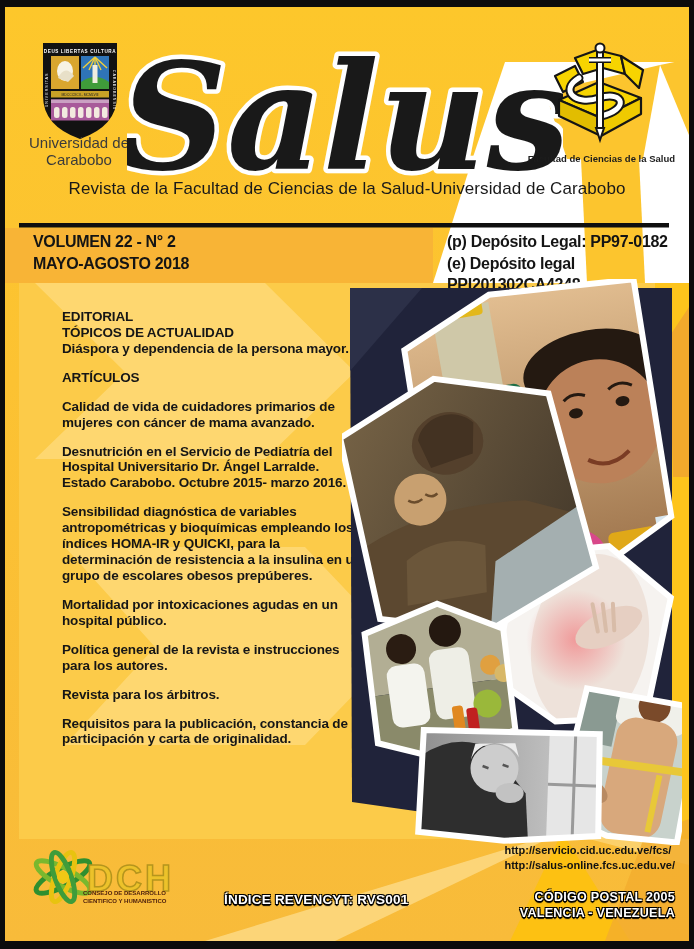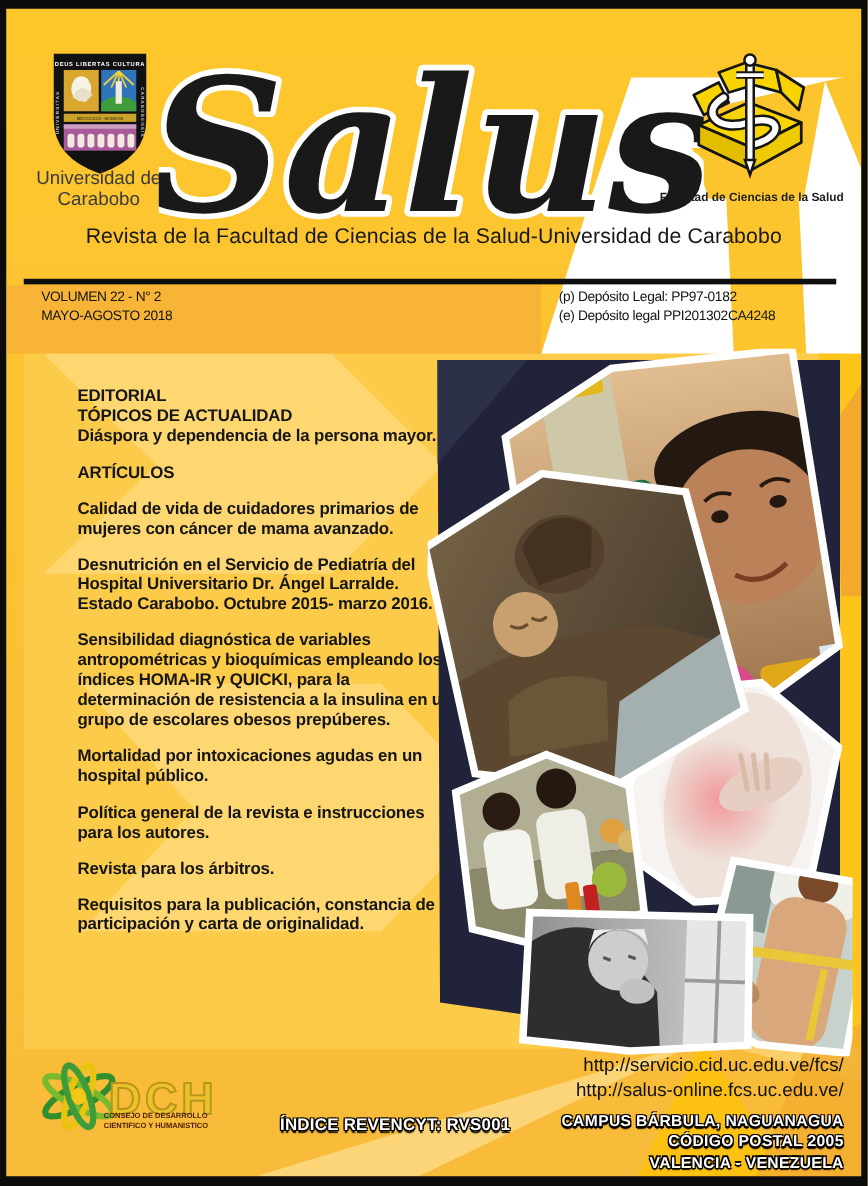--- a/index.html
+++ b/index.html
@@ -12,38 +12,38 @@
   svg{display:block;}
 
   
   .uc-name{left:15px;top:128px;width:118px;text-align:center;font-size:15px;line-height:1.12;
            color:#3b3b3b;font-weight:500;}
   .salus-wrap{left:122px;top:6px;width:436px;height:204px;}
   .fcs-label{left:498px;top:146px;width:172px;text-align:right;font-weight:bold;font-size:9.5px;color:#1c1c1c;}
   .subtitle{left:0;top:172px;width:684px;text-align:center;font-size:17px;color:#191919;letter-spacing:.1px;}
 
   
-  .issue{font-weight:normal;font-size:11px;line-height:1.35;color:#141414;letter-spacing:-.3px;}
+  .issue{font-weight:bold;font-size:16px;line-height:1.35;color:#141414;letter-spacing:-.3px;}
   .vol-block{left:28px;top:224px;}
   .issn-col{left:300px;top:224px;}
   .dep-col{left:442px;top:224px;}
 
   
   .toc{left:29px;top:302px;width:332px;font-weight:bold;font-size:13.5px;line-height:1.18;
        color:#161616;letter-spacing:-.15px;}
   .toc p{margin:0 0 13px 0;padding-left:28px;}
   .toc .toc-h{margin:0;}
   .toc .toc-h.sp{margin:0 0 13px 0;}
 
   
   .cdch-text{left:78px;top:883px;width:110px;font-size:6px;line-height:1.25;font-weight:bold;color:#4a1c0c;}
   .outline-txt{color:#ffffff;font-weight:bold;
        text-shadow:-1px -1px 0 #000,1px -1px 0 #000,-1px 1px 0 #000,1px 1px 0 #000,0 2px 1px #000;}
   .revencyt{left:178px;top:885px;font-size:13.5px;letter-spacing:.2px;padding-left:41px;}
-  .urls{right:14px;top:836px;text-align:right;font-weight:normal;font-size:15px;line-height:1.35;color:#111;}
+  .urls{right:14px;top:836px;font-weight:bold;font-size:11px;line-height:1.35;color:#111;}
   .address{right:14px;top:882px;text-align:right;font-size:12.5px;line-height:1.3;letter-spacing:.3px;}
 </style>
 </head>
 <body>
 
 <div class="page">
  <div class="canvas">
 
   <svg class="abs" style="left:0;top:0" width="684" height="934" viewBox="0 0 684 934">
     <polygon points="500,55 684,55 684,276 428,276 468,150" fill="#ffffff"></polygon>
@@ -306,19 +306,18 @@
   </div>
 
   <div class="abs outline-txt revencyt">ÍNDICE REVENCYT: RVS001</div>
 
   <div class="abs urls">
     <div>http://servicio.cid.uc.edu.ve/fcs/</div>
     <div>http://salus-online.fcs.uc.edu.ve/</div>
   </div>
 
   <div class="abs outline-txt address">
-    <div>CAMPUS BÁRBULA, NAGUANAGUA</div>
     <div>CÓDIGO POSTAL 2005</div>
     <div>VALENCIA - VENEZUELA</div>
   </div>
 
  </div>
 </div>
 
 </body></html>

